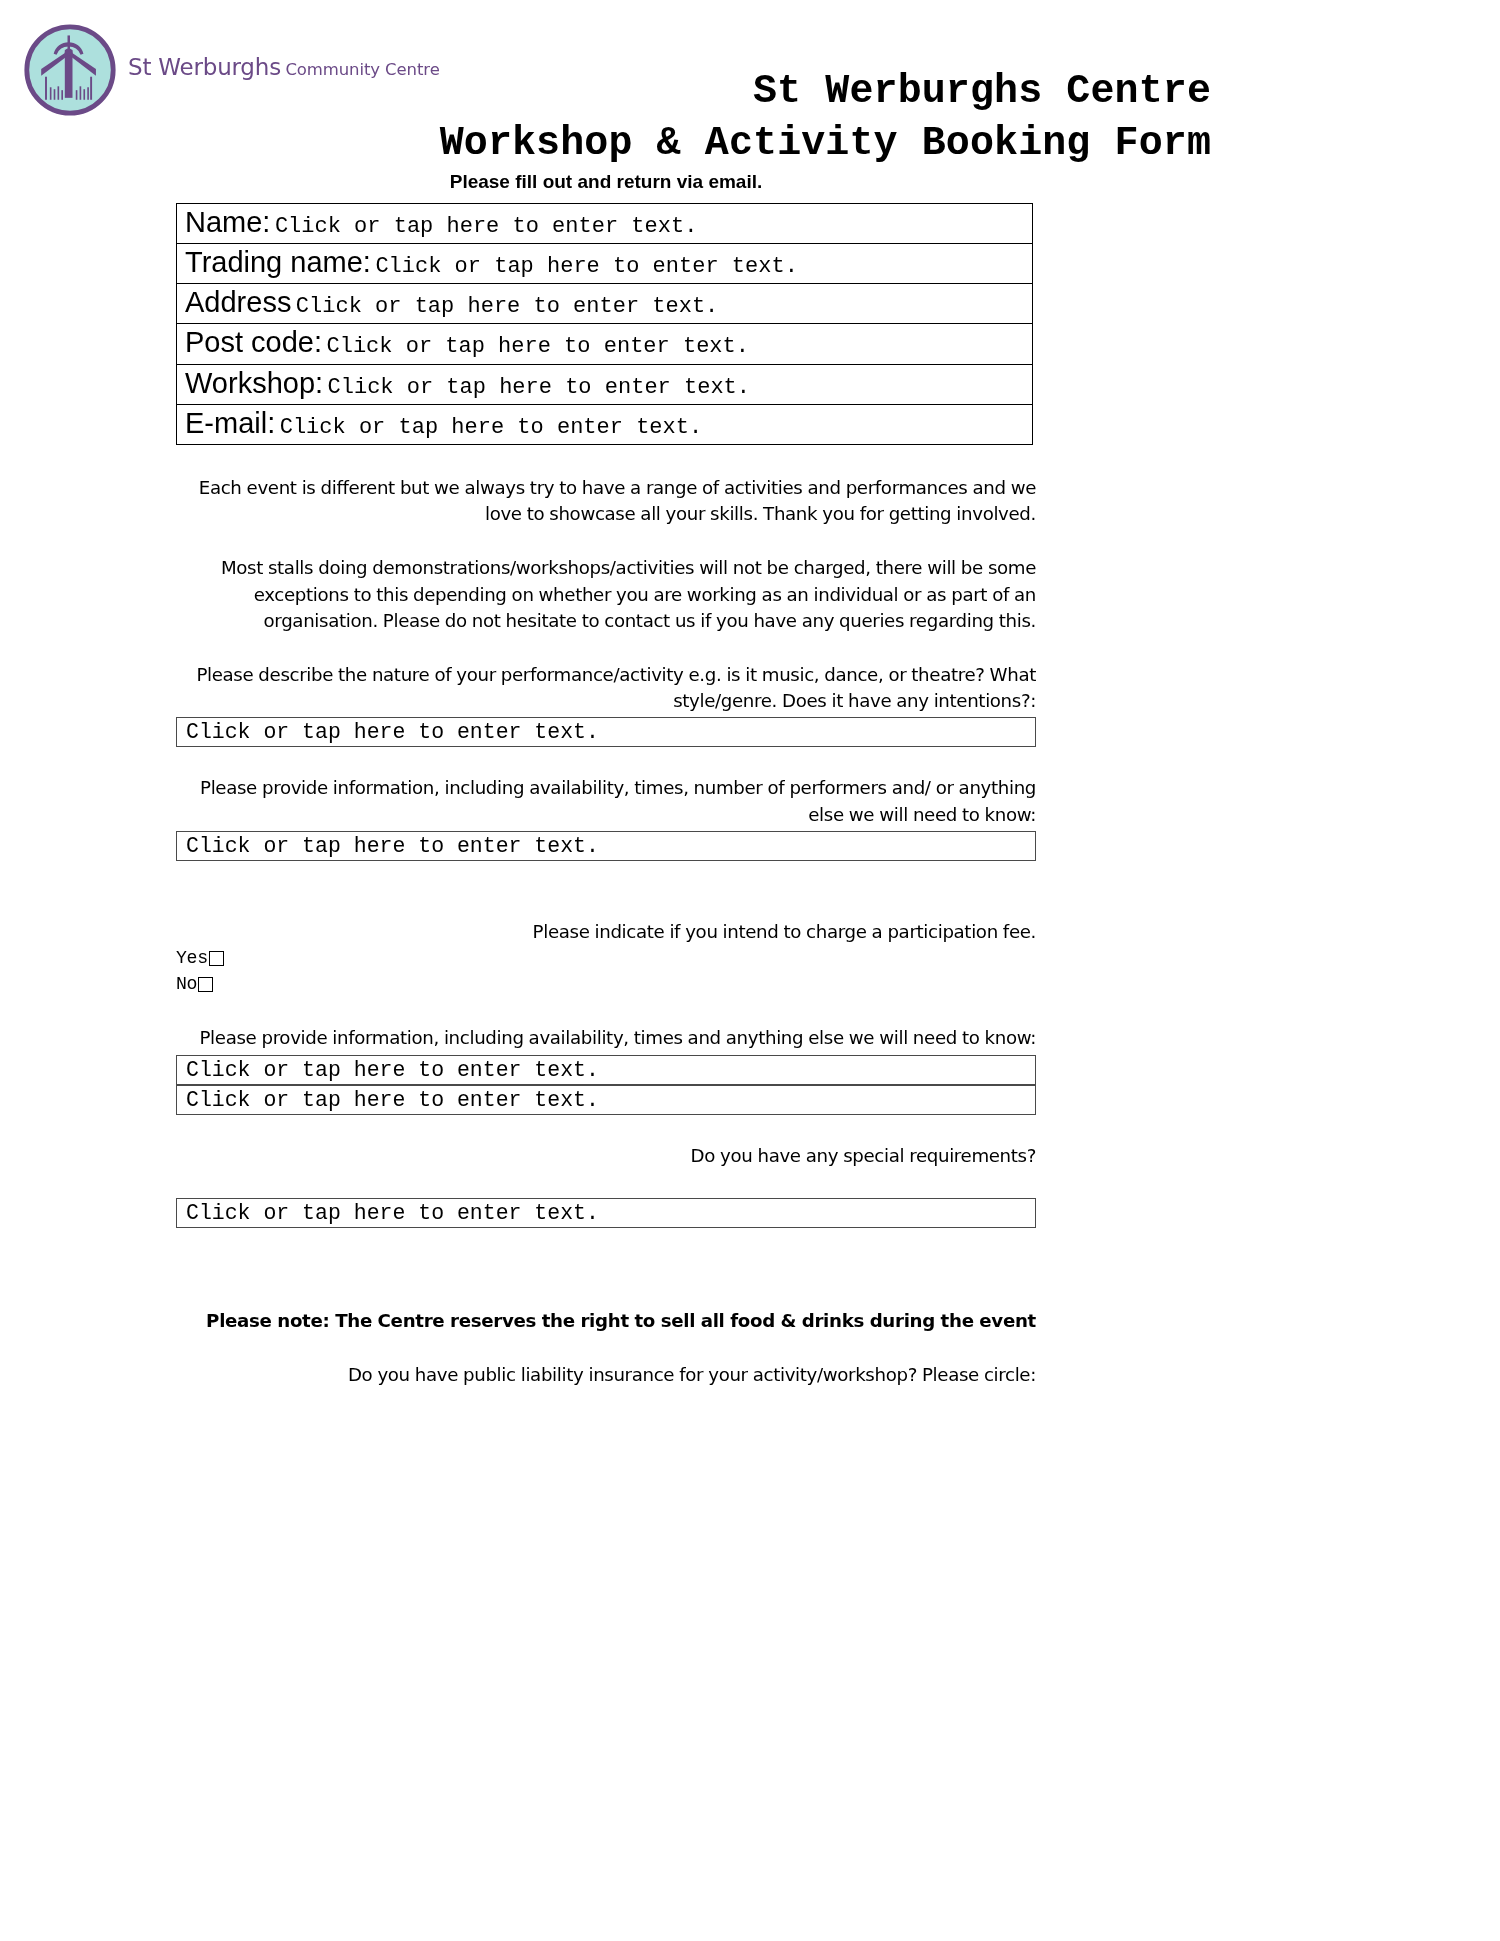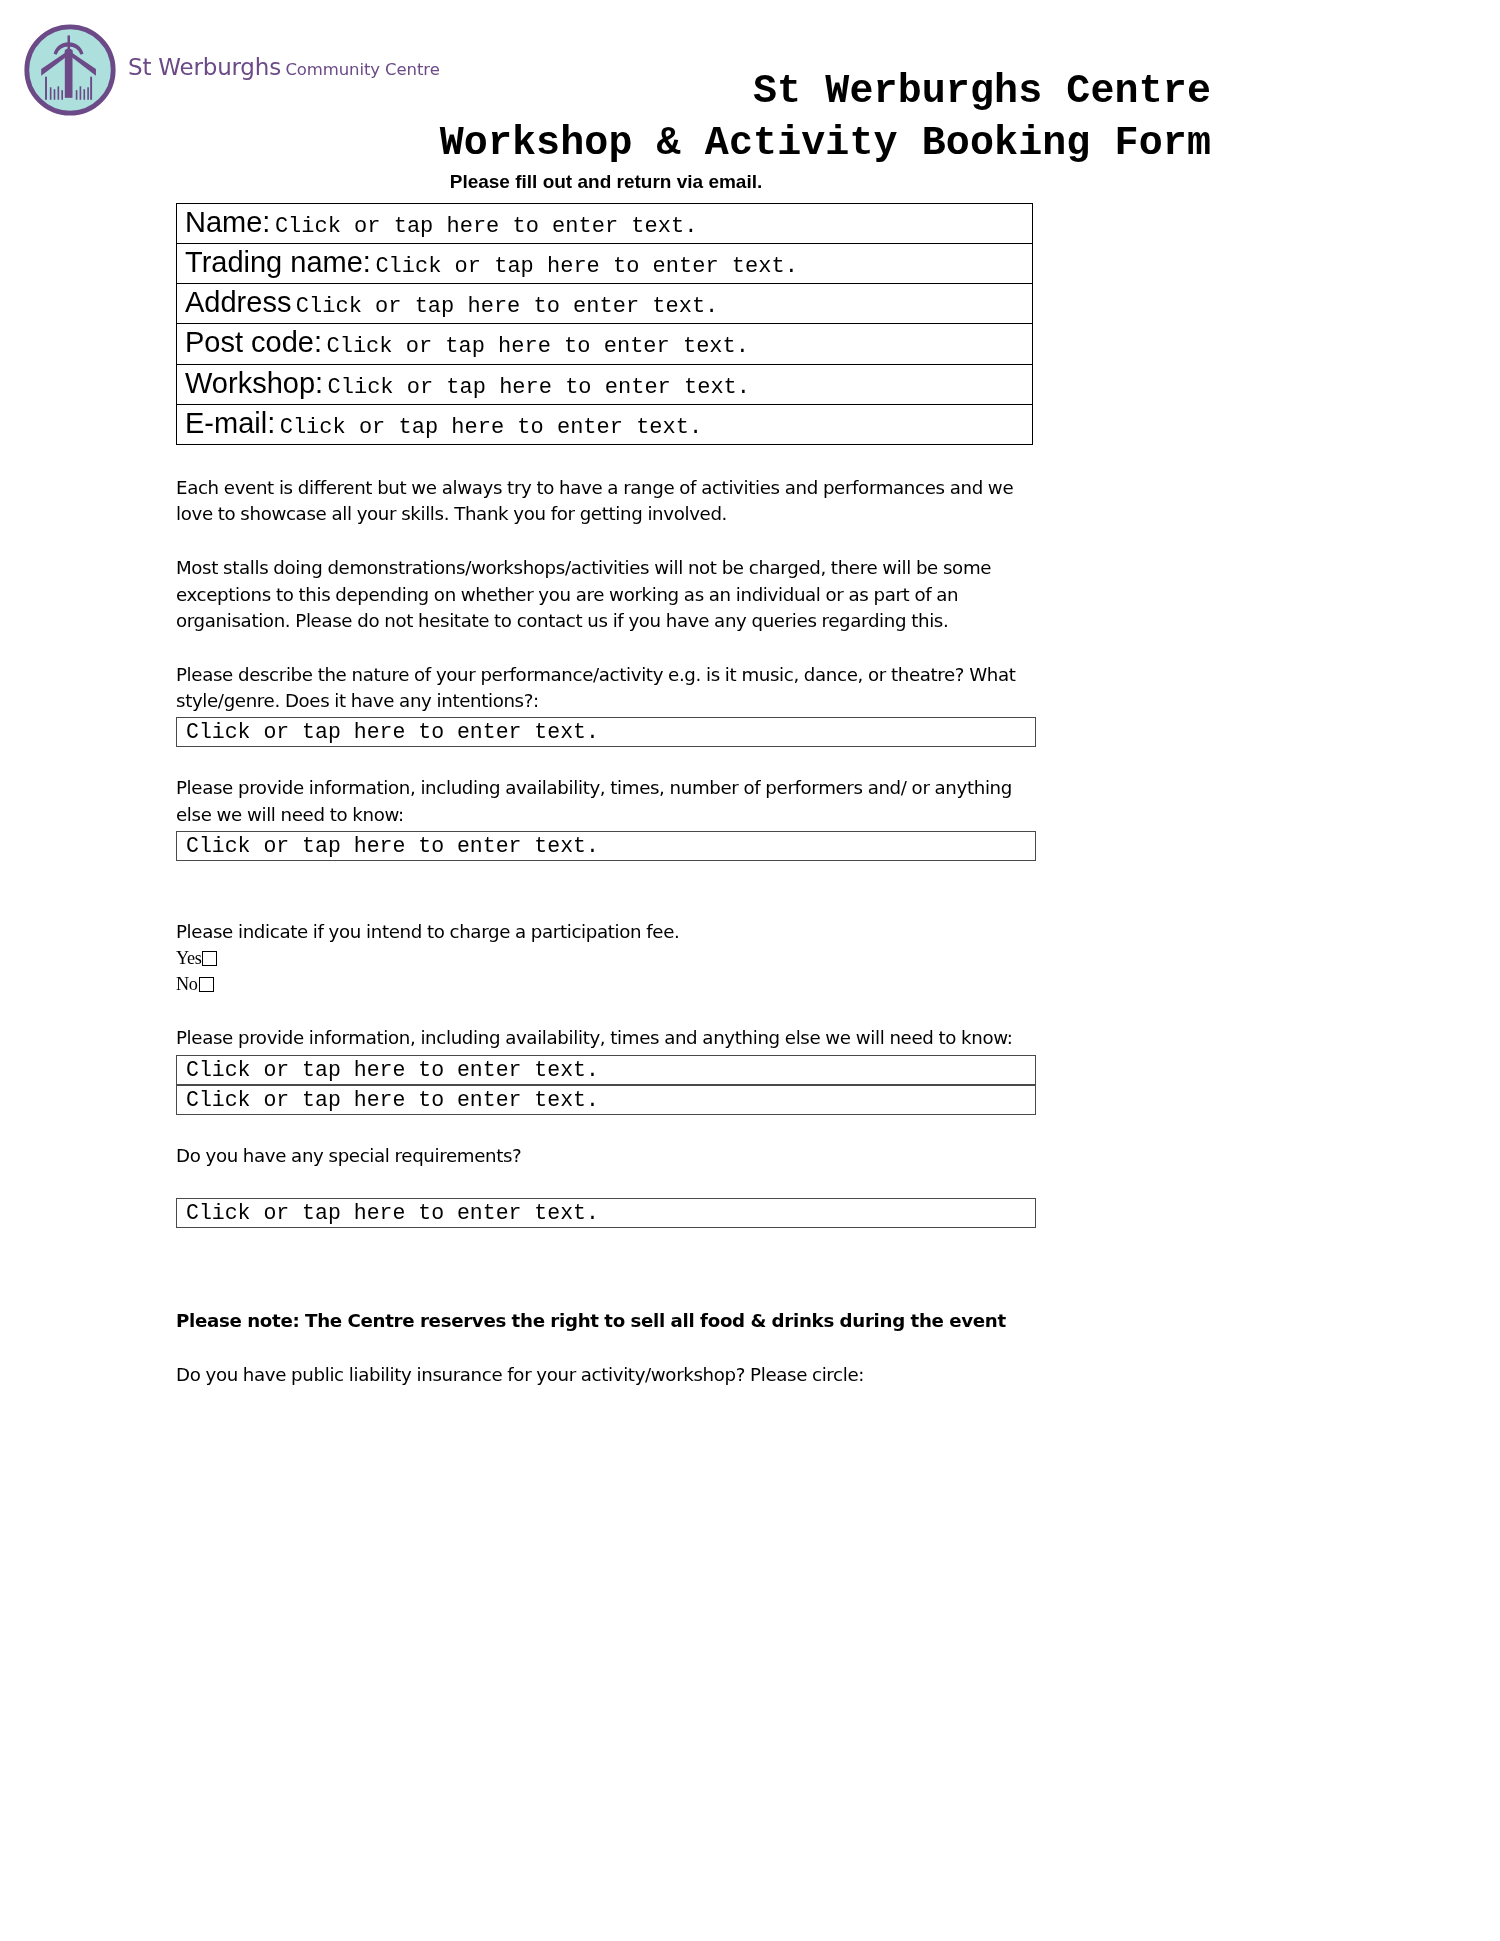--- a/index.html
+++ b/index.html
@@ -126,20 +126,21 @@
 
   
   .body-text {
     font-family: "DejaVu Sans", sans-serif;
     font-size: 18.2px;
     line-height: 1.44;
     color: #000000;
     letter-spacing: -0.35px;
     word-spacing: -0.4px;
     margin: 0;
+    text-align: right;
   }
   .p-gap-lg { margin-top: 30px; }
   .p-gap-md { margin-top: 28px; }
   .bold-note { font-weight: bold; letter-spacing: -0.3px; }
 
   
   .txtbox {
     box-sizing: border-box;
     width: 860px;
     height: 30px;
@@ -150,21 +151,21 @@
     padding-left: 9px;
     margin-top: 3px;
   }
   .txtbox .fld-ph { font-size: 21.5px; }
   .txtbox.stacked { margin-top: 0; border-top: 1.3px solid #4a4a4a; }
 
   
   .cb-row {
     display: flex;
     align-items: center;
-    font-family: Liberation Serif, serif;
+    font-family: Liberation Mono, monospace;
     font-size: 18.2px;
     letter-spacing: -0.35px;
     line-height: 1.44;
     text-align: center;
   }
   .cb-box {
     display: inline-block;
     width: 15px;
     height: 15px;
     border: 1.6px solid #000000;

